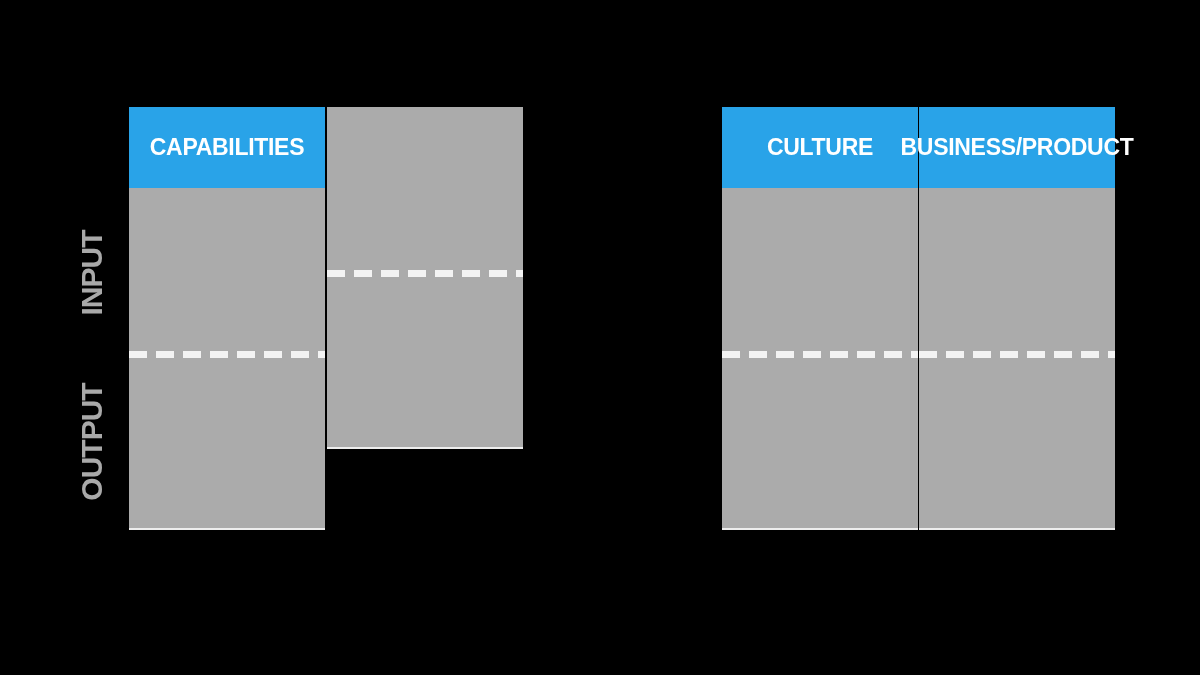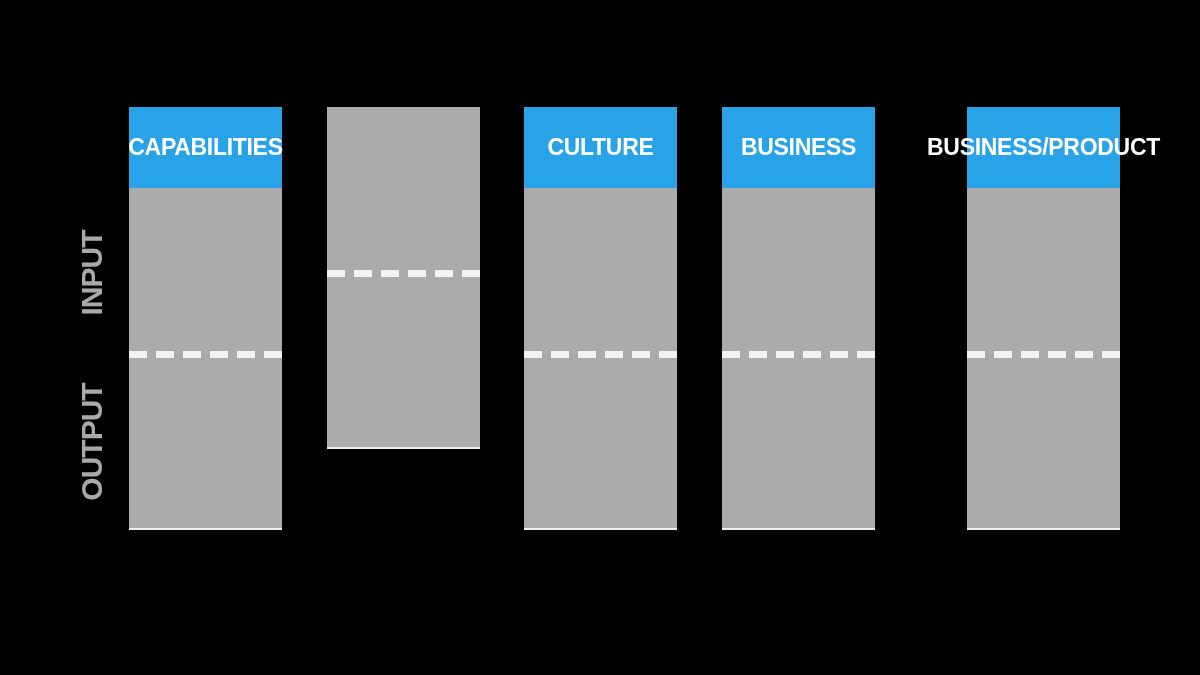--- a/index.html
+++ b/index.html
@@ -23,28 +23,28 @@
     letter-spacing: -1px;
     white-space: nowrap;
     transform: translate(-50%, -50%) rotate(-90deg);
   }
   .side-label.input  { left: 92px; top: 273px; }
   .side-label.output { left: 92px; top: 442px; }
 
   .col {
     position: absolute;
     top: 107px;
-    width: 153px;
+    width: 196px;
     height: 423px;
   }
   .col.c0 { left: 129px; }
   .col.c1 { left: 327px; }
   .col.c2 { left: 524px; }
   .col.c3 { left: 722px; }
-  .col.c4 { left: 919px; margin-left: 48px; }
+  .col.c4 { left: 919px; }
 
   .col-header {
     height: 81px;
     background: #29A3E8;
     display: flex;
     align-items: center;
     justify-content: center;
     text-align: center;
     color: #FFFFFF;
     font-weight: bold;
@@ -91,32 +91,24 @@
       <div class="dash-line"></div>
     </div>
   </div>
 
   <div class="col c1">
     <div class="col-body">
       <div class="dash-line"></div>
     </div>
   </div>
 
-  <div class="col c2">
-    <div class="col-header">
-      <span>CULTURE</span>
-    </div>
-    <div class="col-body">
-      <div class="dash-line"></div>
-    </div>
-  </div>
 
   <div class="col c3">
     <div class="col-header">
-      <span>BUSINESS</span>
+      <span>CULTURE</span>
     </div>
     <div class="col-body">
       <div class="dash-line"></div>
     </div>
   </div>
 
   <div class="col c4">
     <div class="col-header">
       <span>BUSINESS/PRODUCT</span>
     </div>

